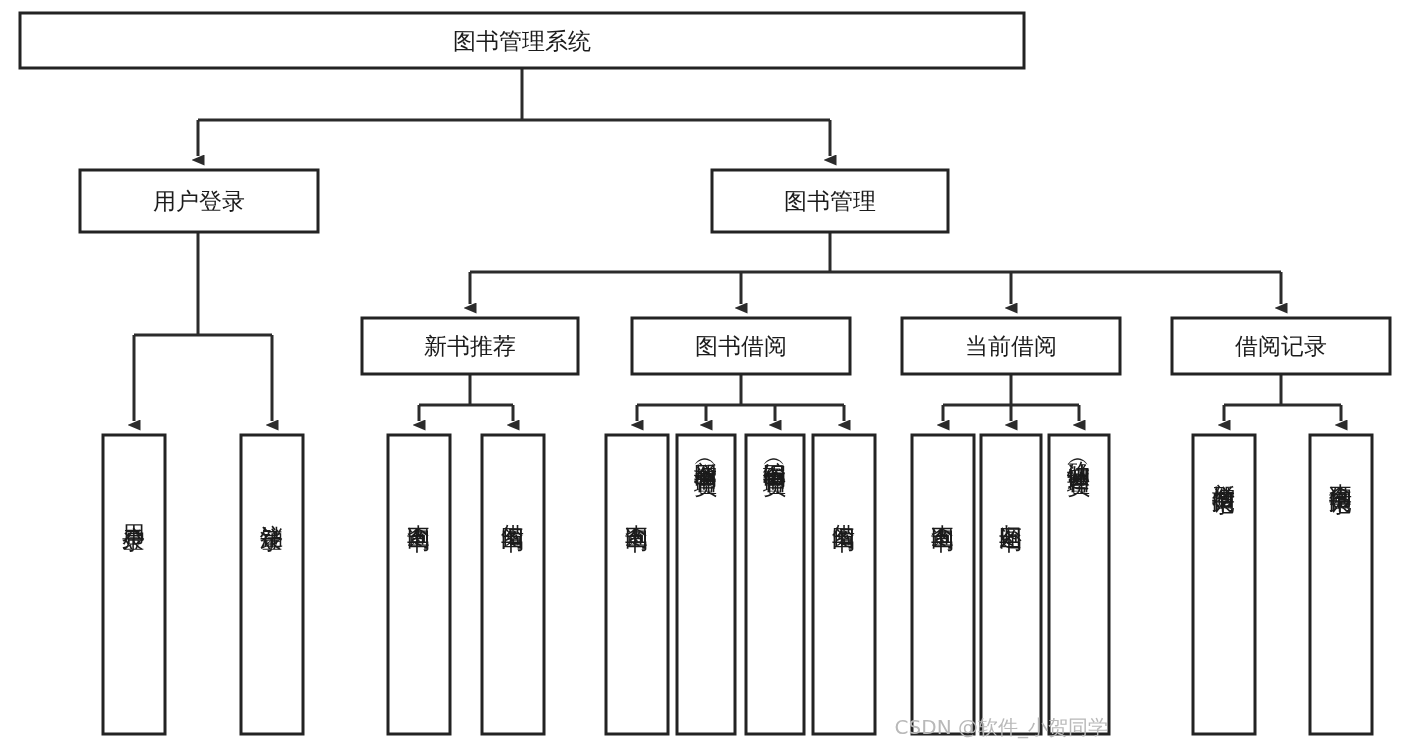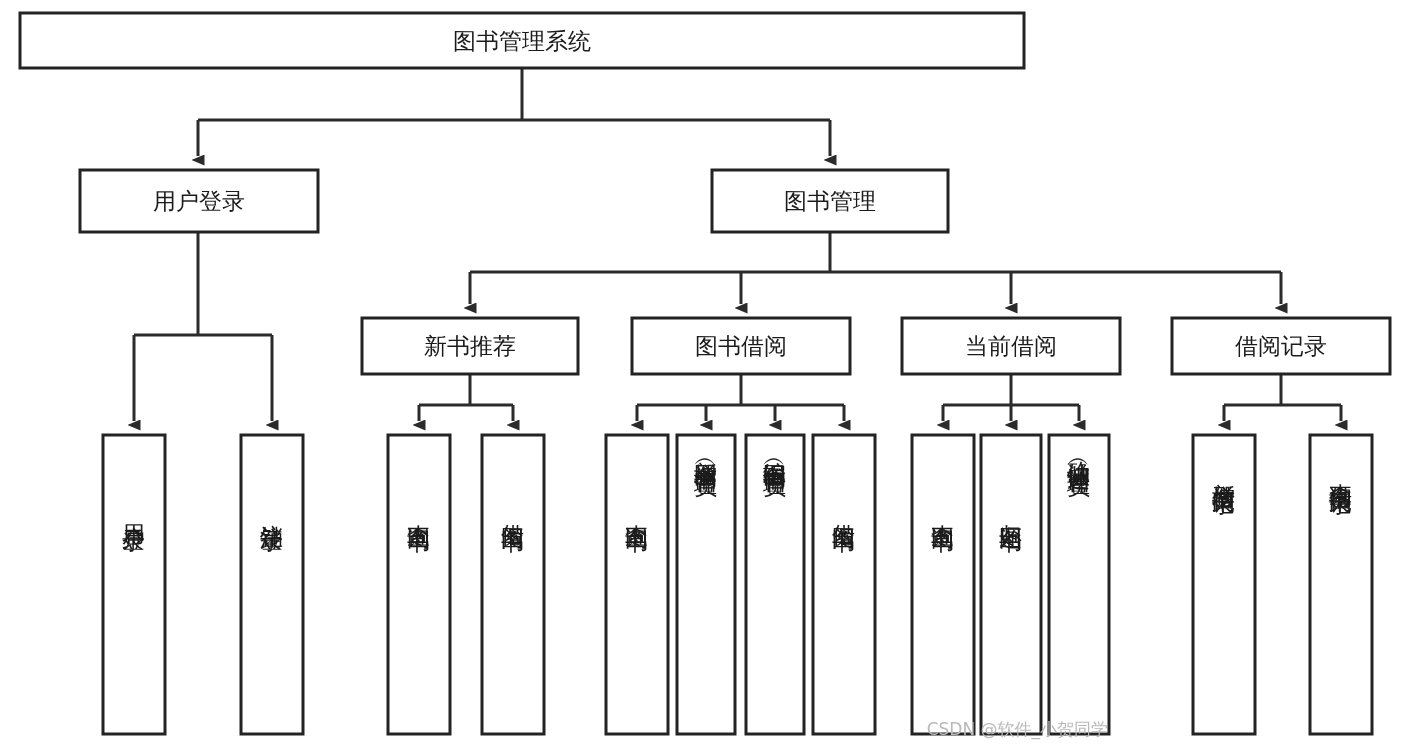--- a/index.html
+++ b/index.html
@@ -54,21 +54,21 @@
     stroke-linecap: butt;
   }
   .arrowhead {
     fill: #2b2b2b;
   }
   .watermark {
     position: absolute;
     right: 10px;
     bottom: 6px;
     font-family: "DejaVu Sans", "Liberation Sans", sans-serif;
-    font-size: 17px;
+    font-size: 20px;
     color: #b9b9b9;
     white-space: nowrap;
     pointer-events: none;
   }
 </style>
 </head>
 <body>
 
 <div id="diagram-root">
 

